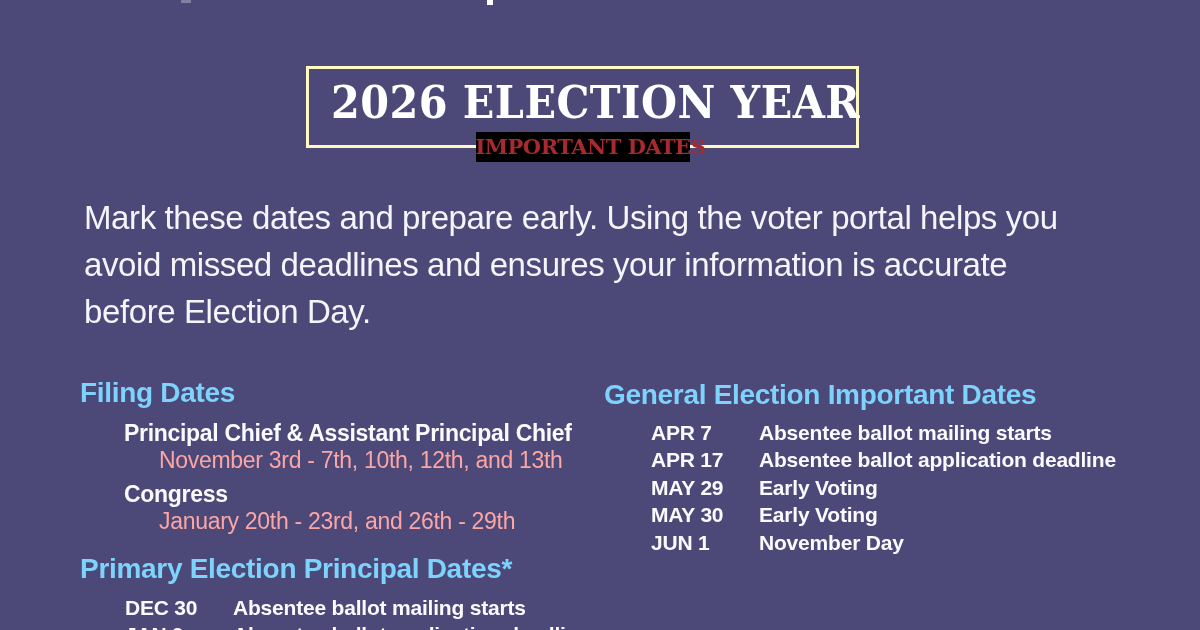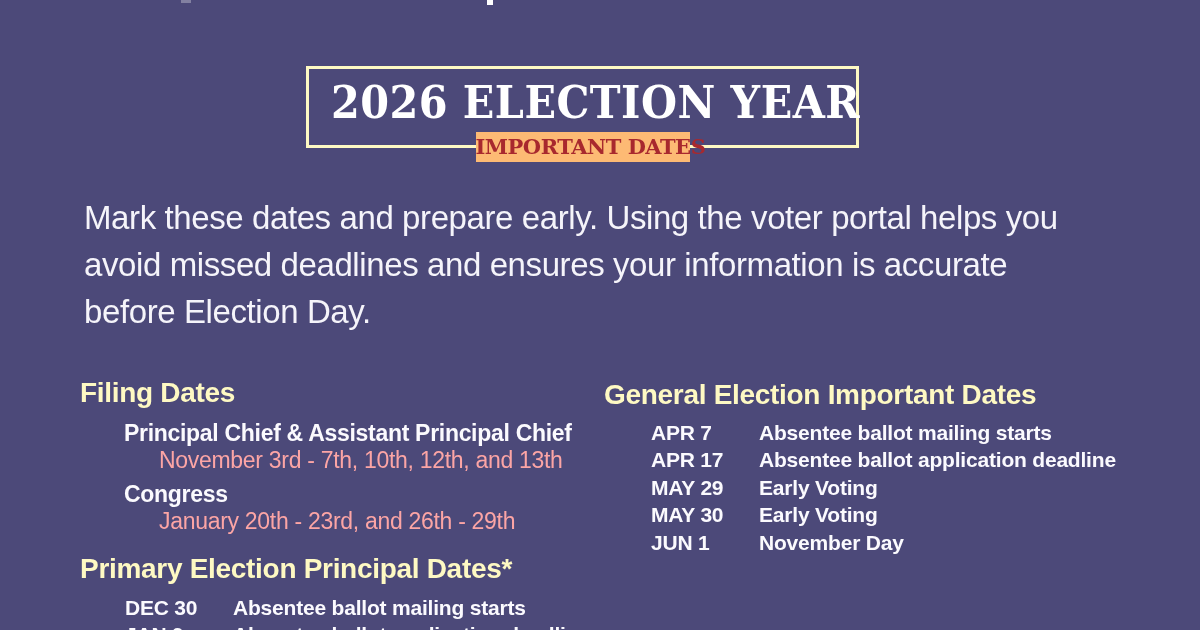--- a/index.html
+++ b/index.html
@@ -46,21 +46,21 @@
     transform-origin: center;
     letter-spacing: 0.5px;
   }
   .subtitle-box {
     position: absolute;
     left: 50%;
     transform: translateX(-50%);
     top: 63px;
     width: 214px;
     height: 30px;
-    background: #fdba74;
+    background: #000000;
     text-align: center;
   }
   .subtitle-text {
     font-family: "DejaVu Serif", "Liberation Serif", serif;
     font-weight: bold;
     font-size: 21px;
     line-height: 30px;
     letter-spacing: -0.5px;
     color: #A8292E;
     white-space: nowrap;
@@ -79,21 +79,21 @@
     color: #F5F4FA;
   }
   .intro .line { display: block; white-space: nowrap; }
 
   
   .section-heading {
     position: absolute;
     font-size: 28px;
     font-weight: 700;
     letter-spacing: -0.3px;
-    color: #fef9c3;
+    color: #7dd3fc;
     white-space: nowrap;
     text-align: right;
   }
   .h-filing  { left: 80px;  top: 377px; }
   .h-primary { left: 80px;  top: 553px; }
   .h-general { left: 604px; top: 379px; }
 
   
   .group-title {
     position: absolute;

